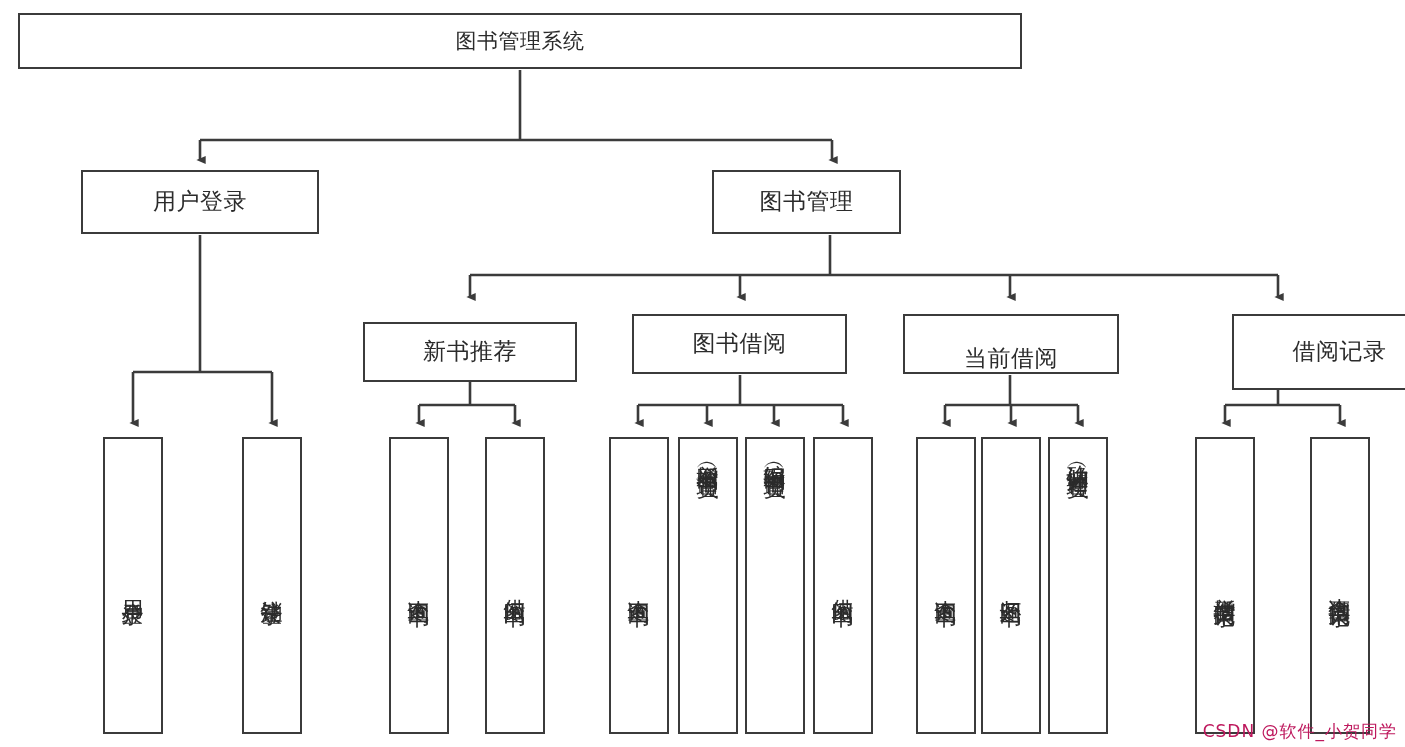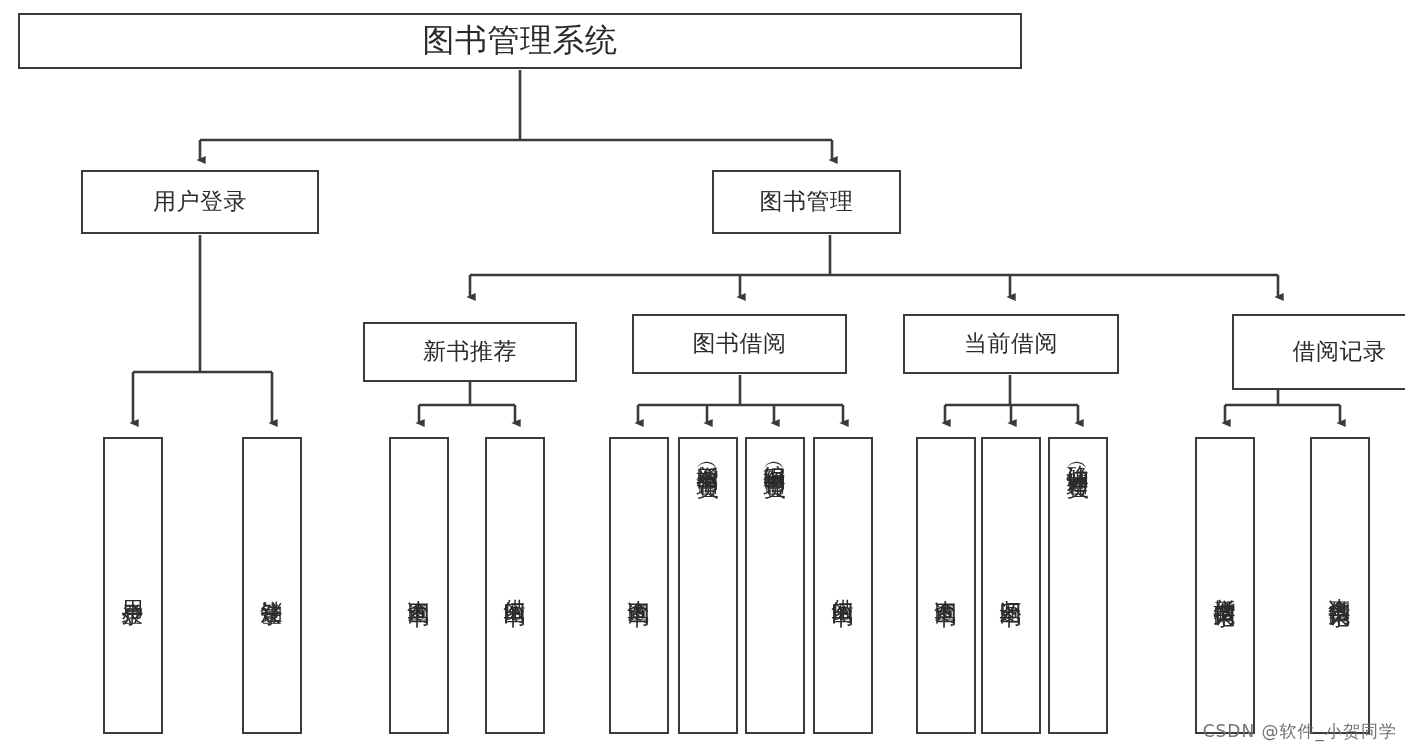--- a/index.html
+++ b/index.html
@@ -42,21 +42,21 @@
     text-align: center;
     line-height: 1.18;
     white-space: nowrap;
   }
   
   .node.horiz .label {
     font-size: 23px;
     letter-spacing: 0.5px;
   }
   .node.root .label {
-    font-size: 32px;
+    font-size: 21px;
   }
   
   .node.vert {
     align-items: flex-start;
     padding-top: 8px;
   }
   .node.vert .label {
     writing-mode: vertical-rl;
     text-orientation: upright;
     font-size: 22px;
@@ -66,21 +66,21 @@
   }
   .node.vert.center {
     align-items: center;
     padding-top: 0;
   }
   #watermark {
     position: absolute;
     right: 8px;
     bottom: 4px;
     font-size: 17px;
-    color: #737373;
+    color: #be185d;
     letter-spacing: 1px;
     white-space: nowrap;
     pointer-events: none;
   }
 </style>
 </head>
 <body>
 
 <div id="diagram-root">
 
@@ -144,21 +144,21 @@
   <div class="node horiz" style="left:712px; top:170px; width:189px; height:64px;">
     <span class="label">图书管理</span>
   </div>
 
   <div class="node horiz" style="left:363px; top:322px; width:214px; height:60px;">
     <span class="label">新书推荐</span>
   </div>
   <div class="node horiz" style="left:632px; top:314px; width:215px; height:60px;">
     <span class="label">图书借阅</span>
   </div>
-  <div class="node horiz" style="left:903px; top:314px; width:216px; height:60px;">
+  <div class="node horiz" style="left:903px; top:314px; width:216px; height:60px;align-items:flex-end;">
     <span class="label">当前借阅</span>
   </div>
   <div class="node horiz" style="left:1232px; top:314px; width:215px; height:76px;">
     <span class="label">借阅记录</span>
   </div>
 
   <div class="node vert center" style="left:103px; top:437px; width:60px; height:297px;">
     <span class="label">用户登录</span>
   </div>
   <div class="node vert center" style="left:242px; top:437px; width:60px; height:297px;">

